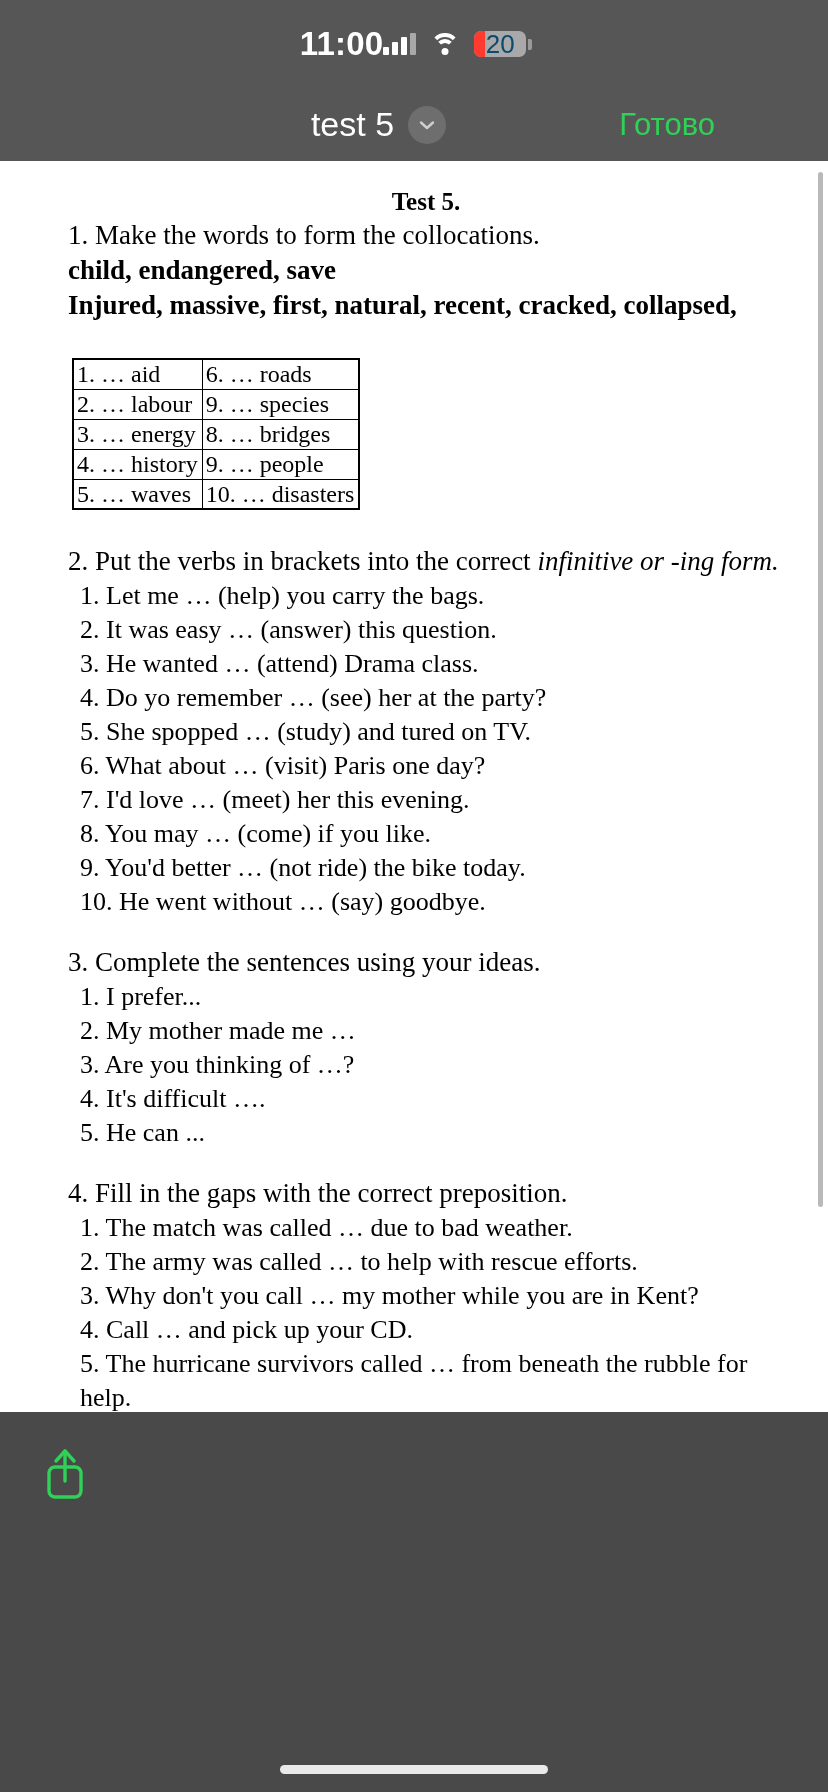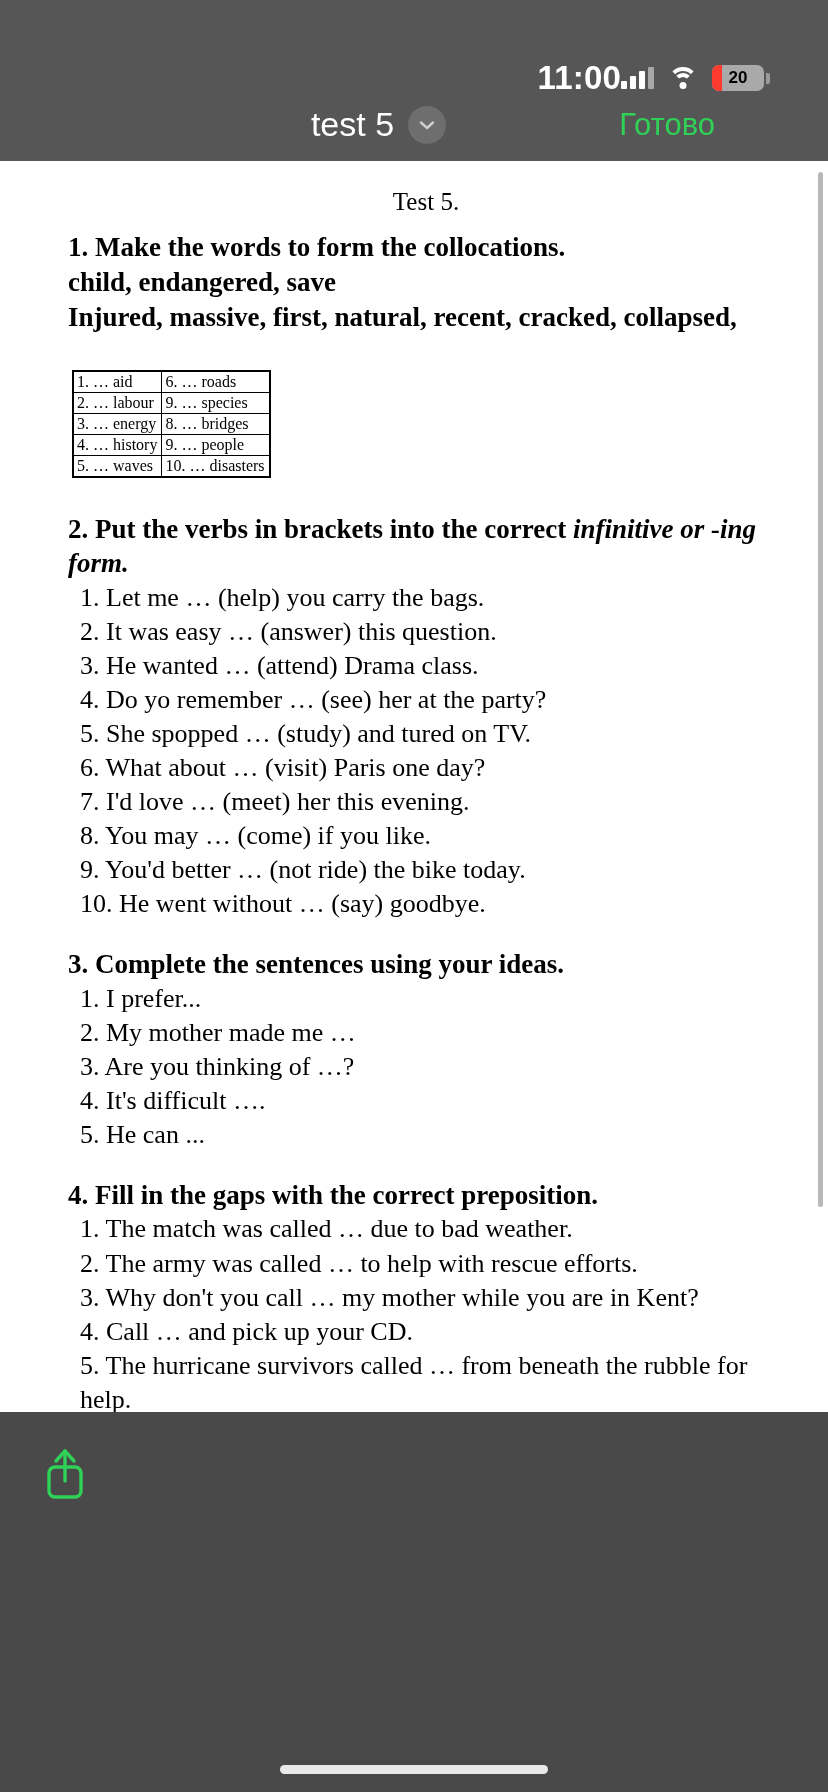--- a/index.html
+++ b/index.html
@@ -7,24 +7,23 @@
     width: 828px; height: 1792px;
     background: #565656;
     font-family: "Liberation Sans", sans-serif;
     overflow: hidden;
   }
   .phone { position: relative; width: 828px; height: 1792px; background: #565656; }
 
   
   .status-bar {
     position: absolute; top: 0; left: 0; width: 828px; height: 88px;
-    display: flex; align-items: center; justify-content: flex-end;
+    display: flex; align-items: center; justify-content: center;
     padding: 0 58px 0 62px;
     color: #ffffff;
-    margin-top: 34px;
   }
   .status-time {
     font-size: 33px; font-weight: 600; letter-spacing: 0.2px;
     font-family: "Liberation Sans", sans-serif;
   }
   .status-right { display: flex; align-items: center; gap: 14px; }
 
   .sig-bars { display: flex; align-items: flex-end; gap: 3px; height: 22px; }
   .sig-bars i { display: block; width: 6px; background: #ffffff; border-radius: 1px; }
   .sig-bars i:nth-child(1) { height: 8px; }
@@ -51,21 +50,21 @@
   .battery-body {
     position: relative; width: 52px; height: 26px; border-radius: 7px;
     background: #a9a9a9; overflow: hidden;
     display: flex; align-items: center; justify-content: center;
   }
   .battery-fill {
     position: absolute; left: 0; top: 0; bottom: 0; width: 20%;
     background: #ff3b30;
   }
   .battery-pct {
-    position: relative; z-index: 2; font-size: 17px; font-weight: 700; color: #000000;
+    position: relative; z-index: 2; font-size: 26px; font-weight: 400; color: #0c4a6e;
   }
   .battery-cap {
     width: 4px; height: 11px; background: #9a9a9a;
     border-radius: 0 2px 2px 0; margin-left: 2px;
   }
 
   
   .nav-bar {
     position: absolute; top: 88px; left: 0; width: 757px; height: 73px;
     display: flex; align-items: center; justify-content: center;
@@ -88,25 +87,25 @@
     background: #ffffff; overflow: hidden;
   }
   .doc {
     padding: 24px 44px 0 68px;
     font-family: "Liberation Serif", serif;
     color: #000000;
     font-size: 25.5px;
     line-height: 1.33;
   }
   .doc-title {
-    text-align: center; font-weight: normal; font-size: 25px;
-    margin-bottom: 12px;
+    text-align: center; font-weight: bold; font-size: 25px;
+    margin-bottom: 0;
   }
   .task-head {
-    font-weight: bold; font-size: 27px; line-height: 1.28;
+    font-weight: normal; font-size: 27px; line-height: 1.28;
   }
   .task-head .ital { font-style: italic; }
   .words-line { font-weight: bold; font-size: 27px; line-height: 1.32; }
   .gap-md { height: 26px; }
   .gap-lg { height: 34px; }
 
   .qlist { list-style: none; margin: 0; padding: 0 0 0 12px; }
   .qlist li { font-size: 26px; line-height: 1.31; white-space: nowrap; }
   .qlist li.wrapline { white-space: normal; }
 
@@ -117,21 +116,21 @@
     font-size: 21px;
     line-height: 1.12;
     margin-left: 4px;
   }
   table.grid td {
     border: 1px solid #000;
     padding: 1px 4px 1px 3px;
     white-space: nowrap;
     font-family: "Liberation Serif", serif;
   }
-  table.collocations td { font-size: 16px; font-family: Liberation Serif, serif; }
+  table.collocations td { font-size: 24px; font-family: Liberation Serif, serif; }
 
   
   .scrollbar {
     position: absolute; right: 5px; top: 172px;
     width: 5px; height: 1035px; background: #b9b9b9; border-radius: 3px;
   }
 
   
   .bottom-bar {
     position: absolute; bottom: 0; left: 0; width: 828px; height: 380px;

